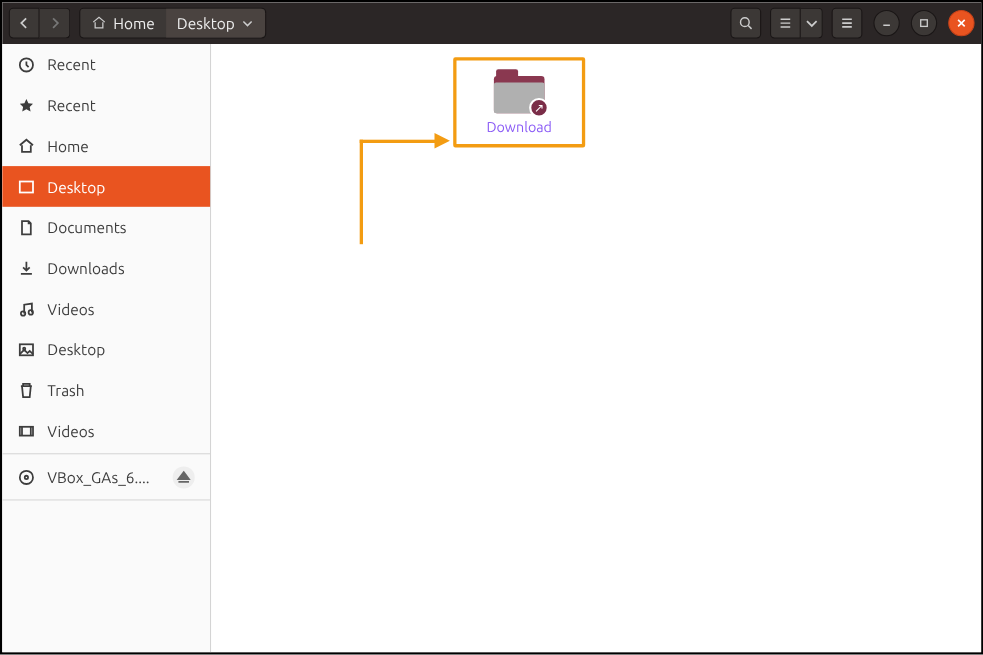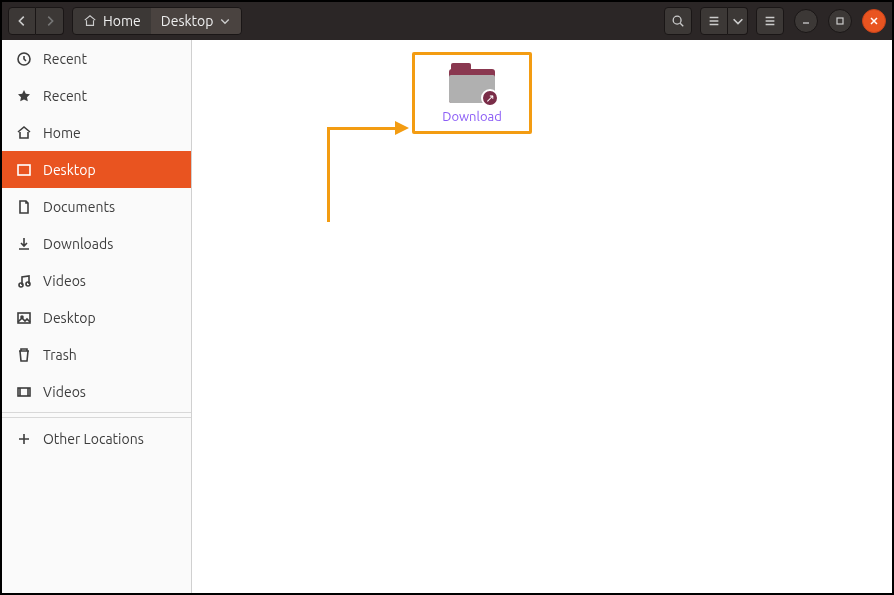--- a/index.html
+++ b/index.html
@@ -172,27 +172,33 @@
       <span class="sb-label">Trash</span>
     </div>
     <div class="sb-item">
       <svg viewBox="0 0 16 16">
           <rect x="2" y="4" width="12" height="8"></rect>
           <path d="M4 4v8M12 4v8"></path>
         </svg>
       <span class="sb-label">Videos</span>
     </div>
     <div class="sb-sep"></div>
+    <div class="sb-item">
+      <svg viewBox="0 0 16 16">
+          <circle cx="8" cy="8" r="6"></circle>
+          <circle cx="8" cy="8" r="1.5"></circle>
+        </svg>
+      <span class="sb-label">VBox_GAs_6....</span>
+      <span class="eject">
+          <svg viewBox="0 0 10 10" width="9" height="9">
+            <path d="M5 2 L8 6 H2 Z M2 7.5 H8" fill="#666" stroke="#666" stroke-width="1"></path>
+          </svg>
+        </span>
+    </div>
     <div class="sb-sep"></div>
-    <div class="sb-item">
-      <svg viewBox="0 0 16 16">
-          <path d="M8 3v10M3 8h10"></path>
-        </svg>
-      <span class="sb-label">Other Locations</span>
-    </div>
   </div>
 
   <div class="content">
     <div class="file-item">
       <div class="folder-icon">
         <div class="folder-tab"></div>
         <div class="folder-back"></div>
         <div class="folder-front"></div>
         <div class="link-badge">↗</div>
       </div>

